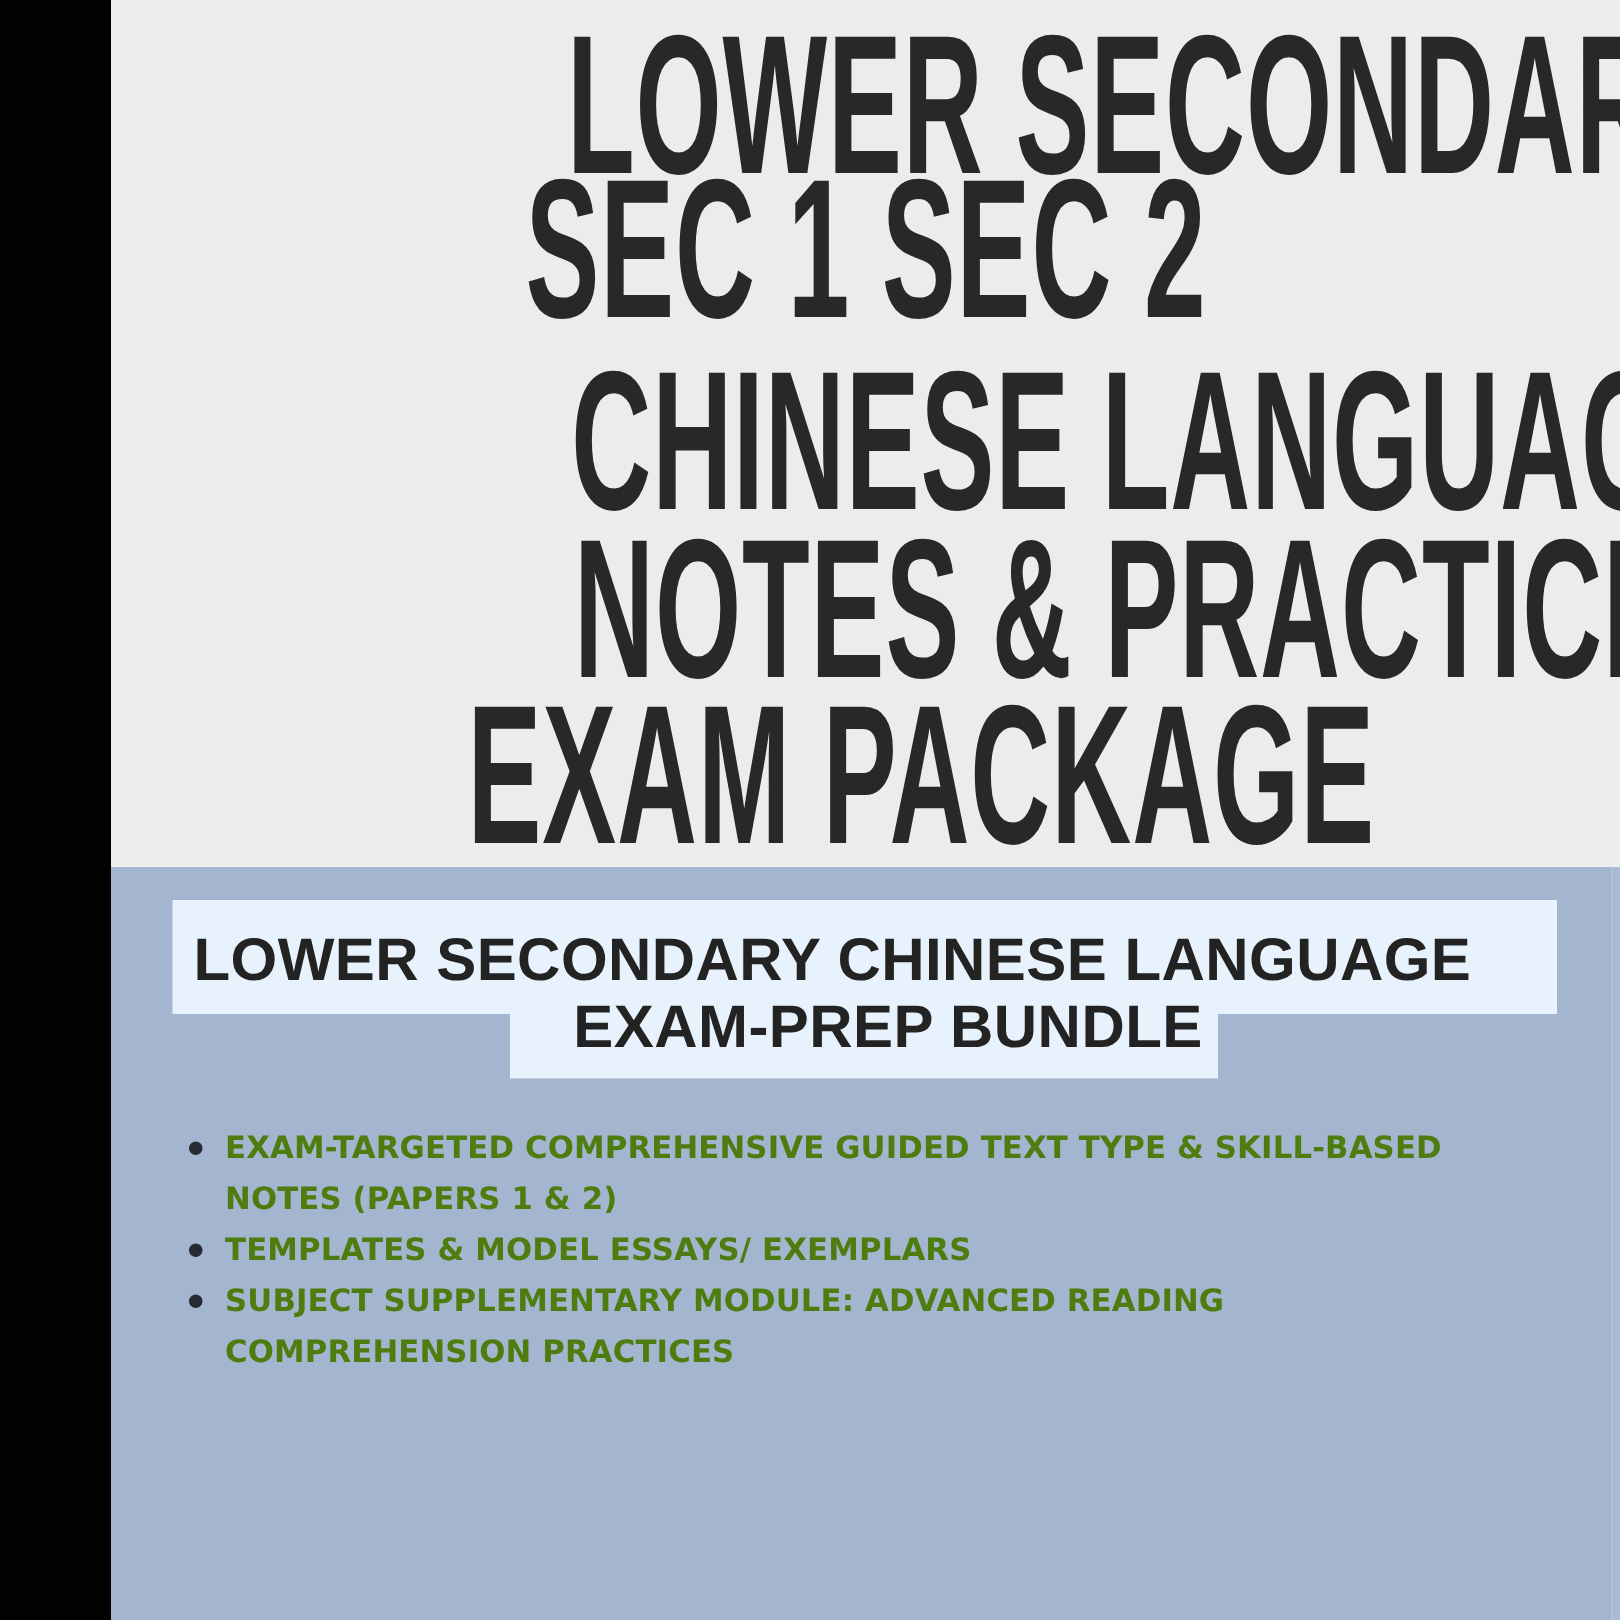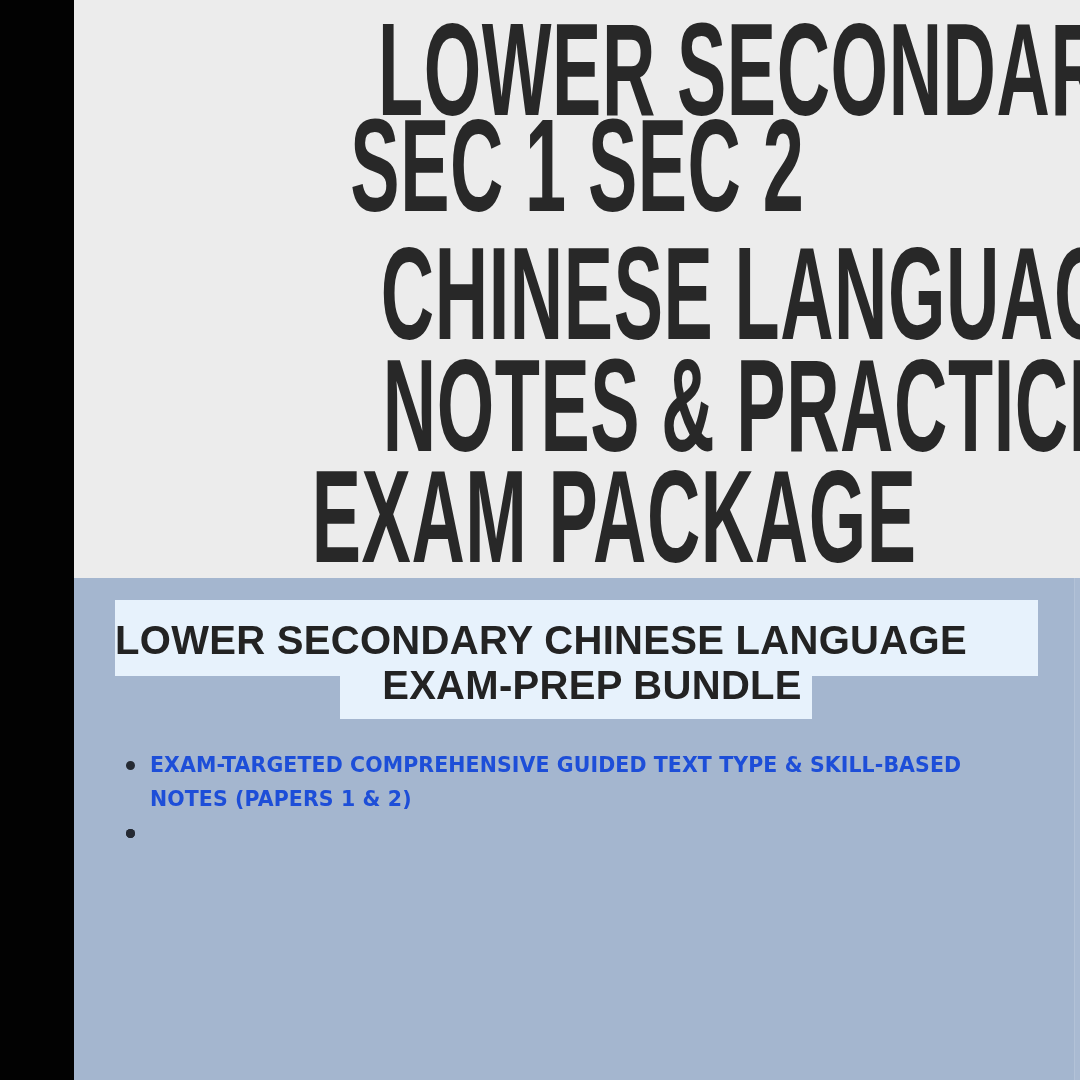--- a/index.html
+++ b/index.html
@@ -47,39 +47,39 @@
     }
     .sub-box-1 {
       position: absolute; left: 115px; top: 600px; width: 923px; height: 76px;
       background: #e7f2fc;
     }
     .sub-box-2 {
       position: absolute; left: 340px; top: 676px; width: 472px; height: 43px;
       background: #e7f2fc;
     }
     .sub-text {
-      position: absolute; left: 115px; width: 758px;
+      position: absolute; left: 129px; width: 758px;
       text-align: center;
       color: #232323;
       font-family: "Liberation Sans", sans-serif;
       font-weight: bold;
       font-size: 40px;
       white-space: nowrap;
       letter-spacing: 0.3px;
     }
     .sub-text-1 { top: 617px; line-height: 46px; }
     .sub-text-2 { top: 662px; line-height: 46px; left: 340px; width: 504px; }
     .bullets {
       position: absolute; left: 120px; top: 748px; width: 900px;
       margin: 0; padding: 0; list-style: none;
     }
     .bullet-item {
       position: relative;
       padding-left: 30px;
-      color: #1d4ed8;
+      color: #4d7c0f;
       font-family: "DejaVu Sans", sans-serif;
       font-weight: bold;
       font-size: 20.5px;
       line-height: 34px;
       letter-spacing: 0.1px;
     }
     .bullet-dot {
       position: absolute; left: 6px; top: 13px;
       width: 9px; height: 9px; border-radius: 50%;
       background: #252a33;
@@ -107,17 +107,19 @@
 <div class="sub-text sub-text-1">LOWER SECONDARY CHINESE LANGUAGE</div>
 <div class="sub-text sub-text-2">EXAM-PREP BUNDLE</div>
 
 <ul class="bullets">
   <li class="bullet-item">
     <span class="bullet-dot"></span>
     <span>EXAM-TARGETED COMPREHENSIVE GUIDED TEXT TYPE &amp; SKILL-BASED NOTES (PAPERS 1 &amp; 2)</span>
   </li>
   <li class="bullet-item">
     <span class="bullet-dot"></span>
+    <span>TEMPLATES &amp; MODEL ESSAYS/ EXEMPLARS</span>
   </li>
   <li class="bullet-item">
     <span class="bullet-dot"></span>
+    <span>SUBJECT SUPPLEMENTARY MODULE: ADVANCED READING COMPREHENSION PRACTICES</span>
   </li>
 </ul>
 
 </body></html>

